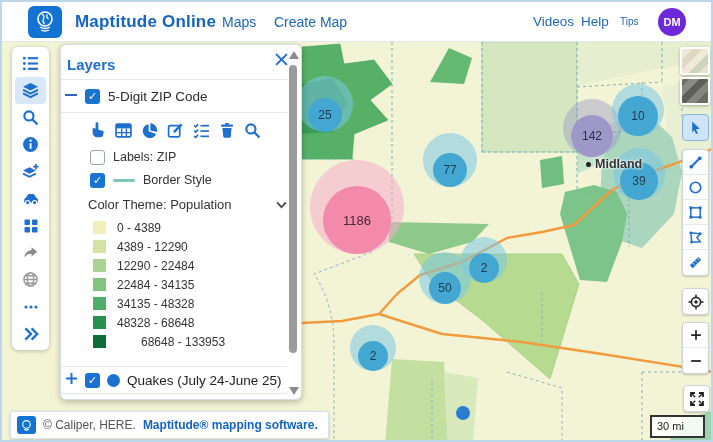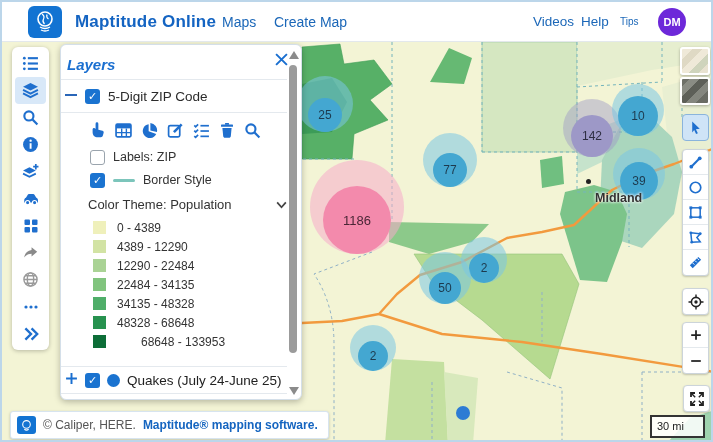--- a/index.html
+++ b/index.html
@@ -16,21 +16,21 @@
   
   .map-area { position:absolute; top:40px; left:0; width:713px; height:402px; background:#f3f4d5; overflow:hidden; }
   .cluster { position:absolute; border-radius:50%; display:flex; align-items:flex-end; justify-content:center; }
   .cluster .inner { border-radius:50%; display:flex; align-items:center; justify-content:center; font-size:12px; color:#1d3a4e; }
   .cl-blue { background:rgba(122,198,228,.55); } .cl-blue .inner { background:#44a7d1; }
   .cl-purple { background:rgba(158,152,198,.45); } .cl-purple .inner { background:#9d98c7; color:#2e2e42; }
   .cl-pink { background:rgba(246,172,202,.55); } .cl-pink .inner { background:#f38aac; color:#4a2636; font-size:13px; }
   .quake-dot { position:absolute; width:14px; height:14px; border-radius:50%; background:#2d7cd4; }
   .city { position:absolute; display:flex; align-items:center; gap:4px; }
   .city .dot { width:5px; height:5px; border-radius:50%; background:#222; }
-  .city .name { font-size:12.5px; font-weight:bold; color:#333; text-shadow:0 0 3px #fff,0 0 3px #fff;margin-top:34px; }
+  .city .name { font-size:12.5px; font-weight:bold; color:#333; text-shadow:0 0 3px #fff,0 0 3px #fff; }
   .scalebox { position:absolute; left:648px; top:373px; width:55px; height:23px; border:2px solid #333; background:rgba(255,255,255,.85); font-size:11px; color:#222; padding:3px 0 0 5px; }
 
   
   .sidebar { position:absolute; left:10px; top:45px; width:37px; height:303px; background:#fff; border-radius:6px; box-shadow:0 1px 4px rgba(0,0,0,.25); z-index:40; display:flex; flex-direction:column; align-items:center; padding-top:3px; }
   .sb-item { width:31px; height:27px; display:flex; align-items:center; justify-content:center; border-radius:4px; cursor:pointer; }
   .sb-item.active { background:#d8e8f8; }
 
   
   .panel { position:absolute; left:58px; top:42px; width:242px; height:356px; background:#fff; border-radius:6px; border:1px solid #d4dfe9; box-shadow:0 2px 6px rgba(0,0,0,.25); z-index:40; }
   .p-abs { position:absolute; display:flex; align-items:center; }
@@ -271,21 +271,21 @@
       </div>
     <div class="sb-item">
         <svg width="18" height="18" viewBox="0 0 16 16" fill="none" stroke="#1f6fce" stroke-width="2.1">
           <path d="M3 3 L8 8 L3 13"></path>
           <path d="M8.5 3 L13.5 8 L8.5 13"></path>
         </svg>
       </div>
   </div>
 
   <div class="panel">
-    <div class="p-abs" style="left:6px;top:6px;height:26px;font-style:italic;">
+    <div class="p-abs" style="left:6px;top:6px;height:26px;">
         <span class="panel-title">Layers</span>
       </div>
     <div class="p-abs" style="left:214px;top:8px;">
         <svg width="13" height="13" viewBox="0 0 12 12" stroke="#1a6fd0" stroke-width="1.8">
           <path d="M1 1 L11 11 M11 1 L1 11"></path>
         </svg>
       </div>
     <div class="p-div" style="top:34px;"></div>
 
     <div class="p-abs" style="left:4px;top:38px;height:26px;gap:8px;">

